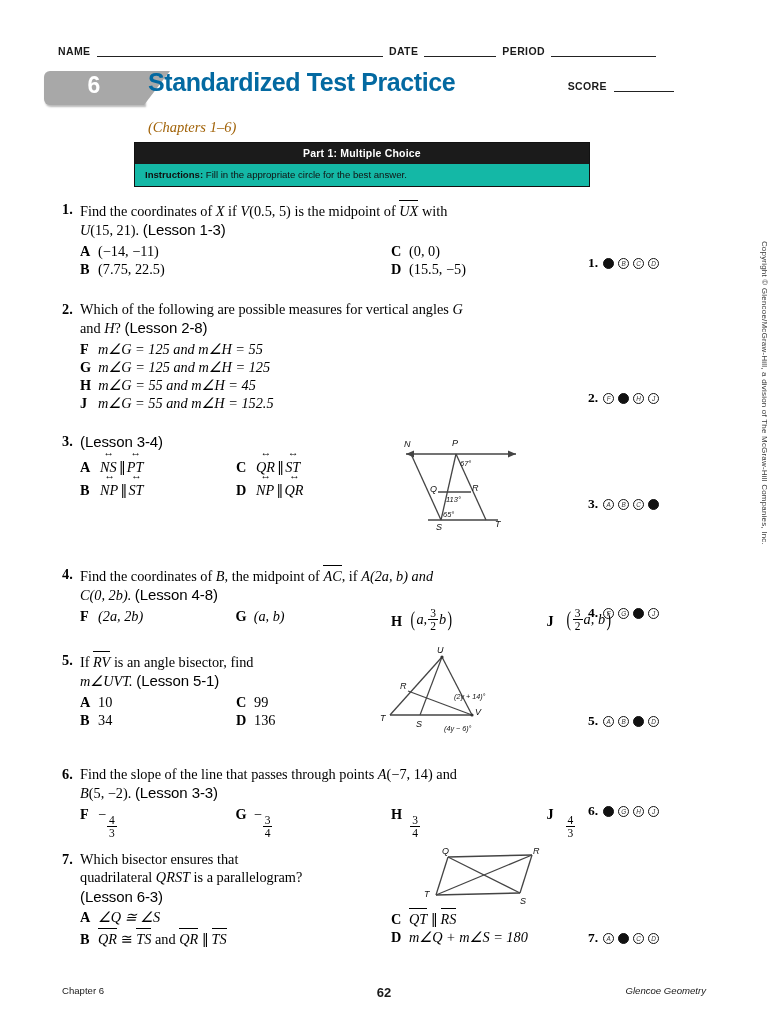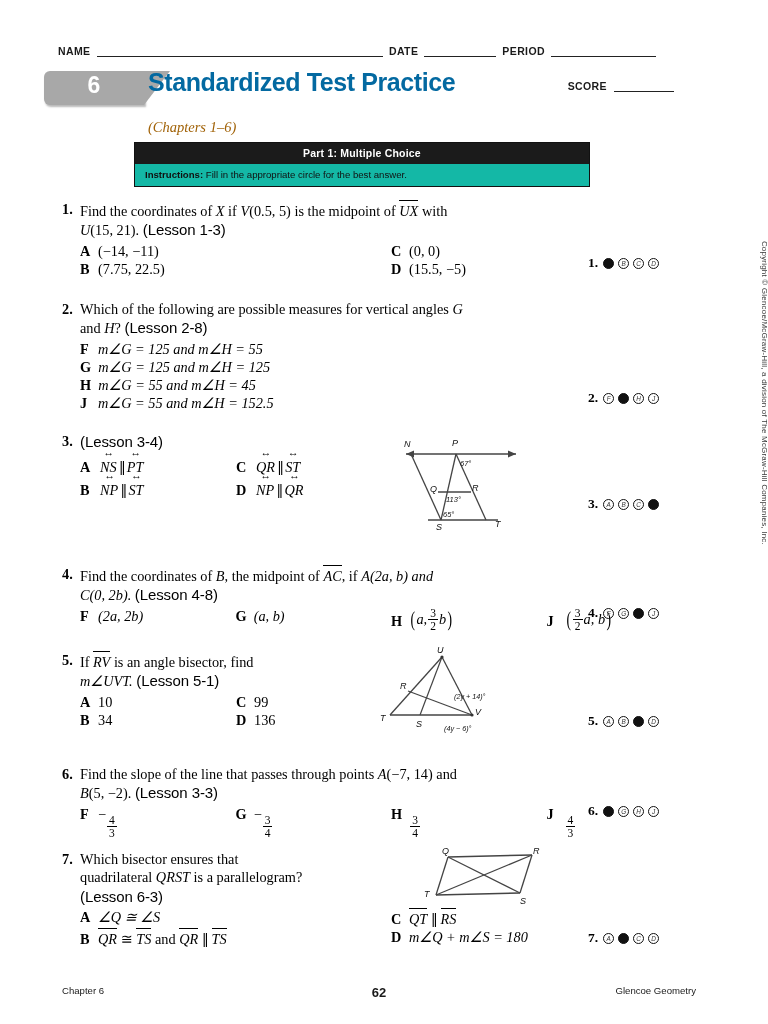--- a/index.html
+++ b/index.html
@@ -258,38 +258,38 @@
   .bub.filled { background: #111; color: transparent; border-color: #111; }
 
   
   .fig { position: absolute; }
   .fig text { font-family: "Liberation Sans", sans-serif; font-style: italic; }
 
   
   .footer {
     position: absolute;
     left: 62px;
-    right: 72px;
+    right: 62px;
     bottom: 28px;
     display: flex;
     align-items: baseline;
     justify-content: space-between;
     font-family: "Liberation Sans", sans-serif;
     font-size: 9.6px;
     color: #1a1a1a;
   }
   .footer .pg {
     font-weight: bold;
     font-size: 13px;
     position: absolute;
     left: 50%;
     transform: translateX(-50%);
     text-align: right;
   }
-  .footer .right { }
+  .footer .right { font-style: italic; }
 
   
   .copyright {
     position: absolute;
     right: 8px;
     top: 545px;
     font-family: "Liberation Sans", sans-serif;
     font-size: 8px;
     color: #3a3a3a;
     white-space: nowrap;

